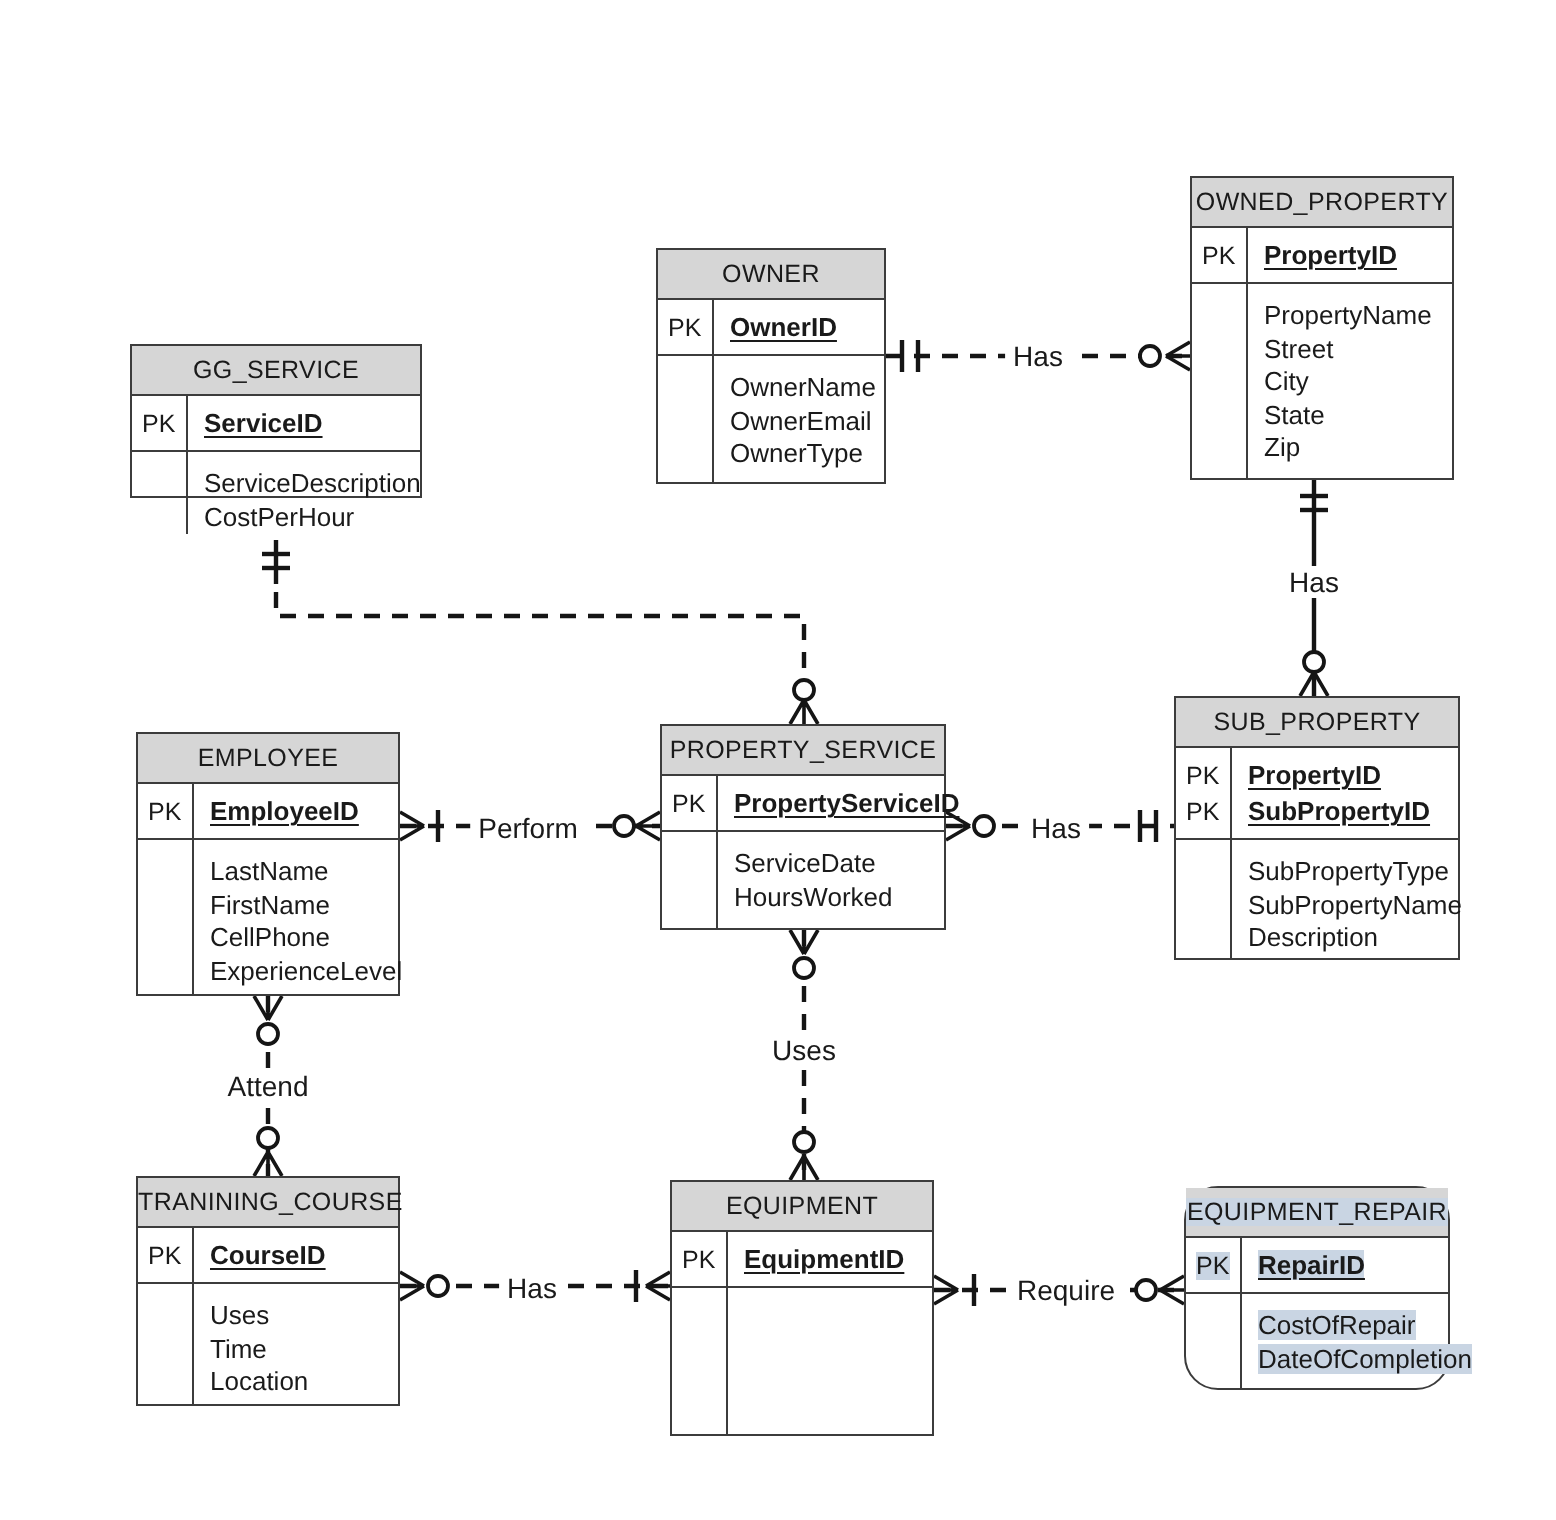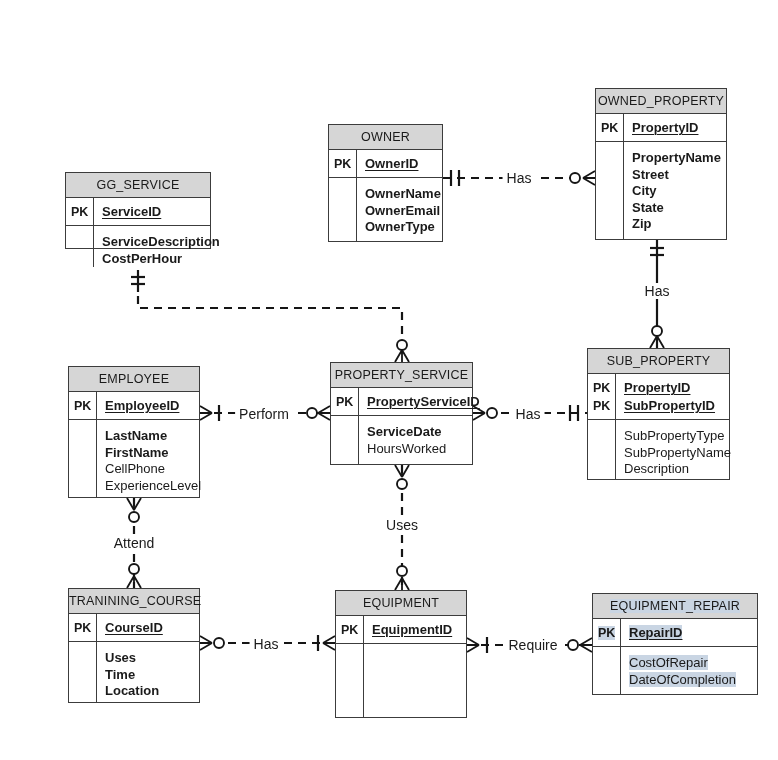--- a/index.html
+++ b/index.html
@@ -8,38 +8,38 @@
   svg.connectors{position:absolute;left:0;top:0;z-index:1;}
 
   
   .entity{position:absolute;z-index:2;display:flex;flex-direction:column;
           background:#fff;border:1.6px solid #3c3c3c;box-sizing:border-box;}
   .e-title{height:24px;line-height:24px;text-align:center;background:#d6d6d6;
            border-bottom:1.6px solid #3c3c3c;font-size:12.5px;letter-spacing:.2px;white-space:nowrap;}
   .e-keys{display:flex;border-bottom:1.6px solid #3c3c3c;}
   .e-attrs{display:flex;flex:1;}
   .pk-cell{width:28px;flex:0 0 28px;border-right:1.6px solid #3c3c3c;
-           padding:5px 4px 4px 5px;font-weight:bold;font-size:12.5px;line-height:18px;box-sizing:border-box;}
+           padding:5px 4px 4px 5px;font-weight:normal;font-size:12.5px;line-height:18px;box-sizing:border-box;}
   .key-cell{padding:5px 0 4px 8px;font-weight:bold;font-size:13px;line-height:18px;}
   .key-cell .key{text-decoration:underline;text-underline-offset:2px;text-decoration-thickness:1.4px;white-space:nowrap;}
   .attr-cell{padding:8px 0 0 8px;font-size:13px;line-height:16.5px;}
   .attr-cell div{white-space:nowrap;}
-  .b{font-weight:bold;}
+  .b{font-weight:normal;}
   .hl{background:#c9d5e3;}
 
   
   #e-gg       {left:65px;  top:172px; width:146px; height:77px;}
   #e-owner    {left:328px; top:124px; width:115px; height:118px;justify-content:center;}
   #e-owned    {left:595px; top:88px;  width:132px; height:152px;}
   #e-employee {left:68px;  top:366px; width:132px; height:132px;}
   #e-pservice {left:330px; top:362px; width:143px; height:103px;}
   #e-subprop  {left:587px; top:348px; width:143px; height:132px;justify-content:center;}
   #e-training {left:68px;  top:588px; width:132px; height:115px;}
   #e-equip    {left:335px; top:590px; width:132px; height:128px;}
-  #e-repair   {left:592px; top:593px; width:166px; height:102px;}
+  #e-repair   {left:592px; top:593px; width:133px; height:102px;border-radius:17px;}
 
   
   .rel-label{position:absolute;z-index:3;transform:translate(-50%,-50%);
              background:#fff;padding:0 4px;font-size:14px;white-space:nowrap;}
   #l-has1   {left:519px;top:178px;}
   #l-perform{left:264px;top:414px;}
   #l-has2   {left:528px;top:414px;}
   #l-has3   {left:657px;top:291px;}
   #l-uses   {left:402px;top:525px;}
   #l-attend {left:134px;top:543px;}

